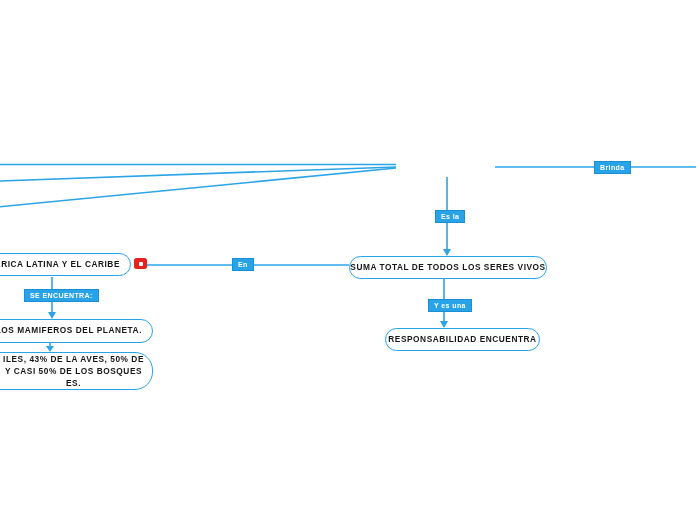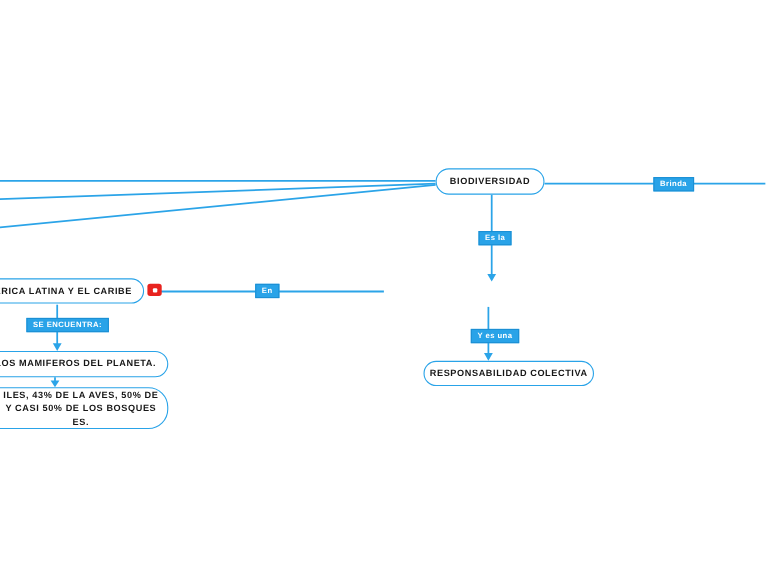--- a/index.html
+++ b/index.html
@@ -175,27 +175,27 @@
       <path d="M 50,343 L 50,350"></path>
     </g>
     <g fill="#2ba4e8" stroke="none">
       <polygon points="447,256 443,249 451,249"></polygon>
       <polygon points="444,328 440,321 448,321"></polygon>
       <polygon points="52,319 48,312 56,312"></polygon>
       <polygon points="50,352 46,346 54,346"></polygon>
     </g>
   </svg>
 
-  <div class="node n-biodiversidad">
-    <span class="node-text">BIODIVERSIDAD</span>
-  </div>
-
+
+  <div class="node n-suma">
+    <span class="node-text">SUMA TOTAL DE TODOS LOS SERES VIVOS</span>
+  </div>
 
   <div class="node n-responsabilidad">
-    <span class="node-text">RESPONSABILIDAD COLECTIVA</span>
+    <span class="node-text">RESPONSABILIDAD ENCUENTRA</span>
   </div>
 
   <div class="node n-america">
     <span class="node-text">AMERICA LATINA Y EL CARIBE</span>
   </div>
 
   <div class="node n-mamiferos">
     <span class="node-text">DE LOS MAMIFEROS DEL PLANETA.</span>
   </div>
 

